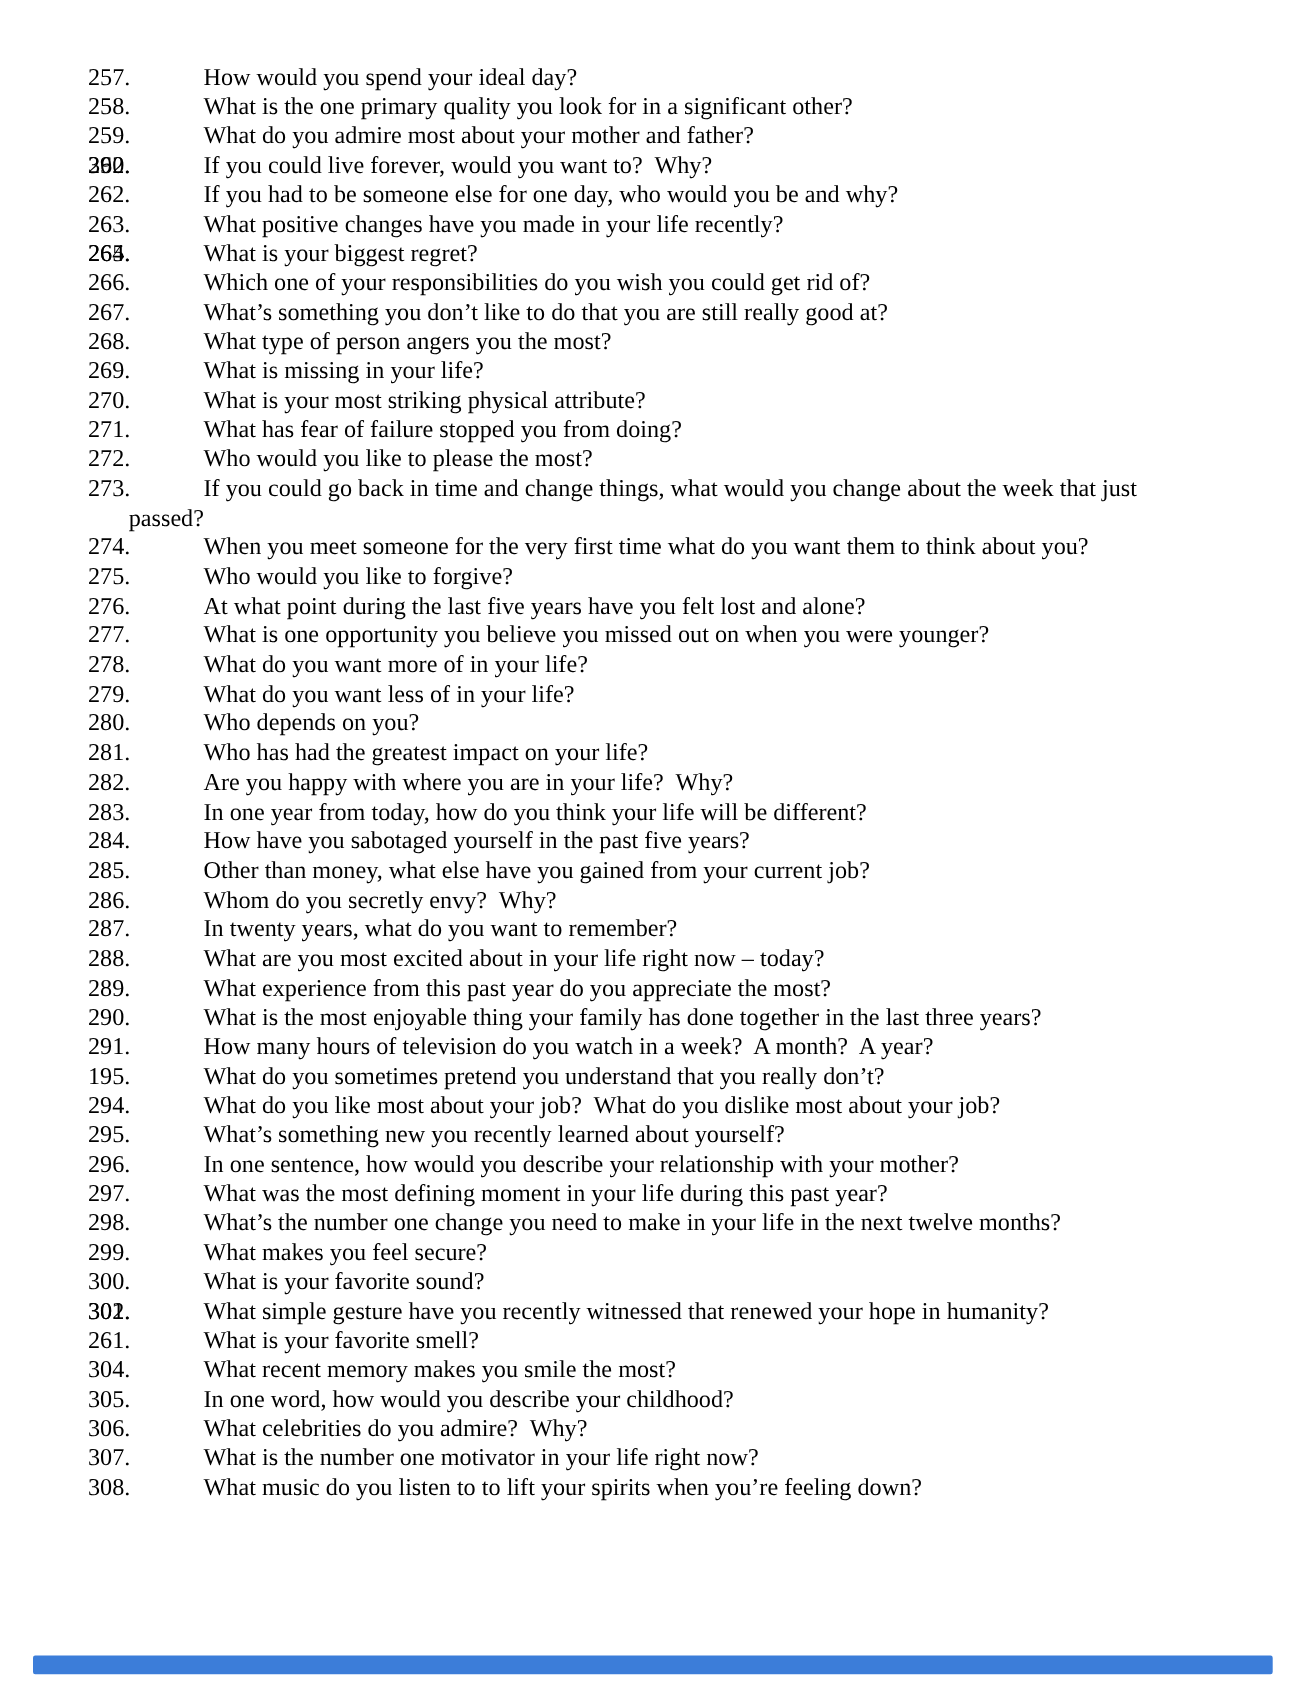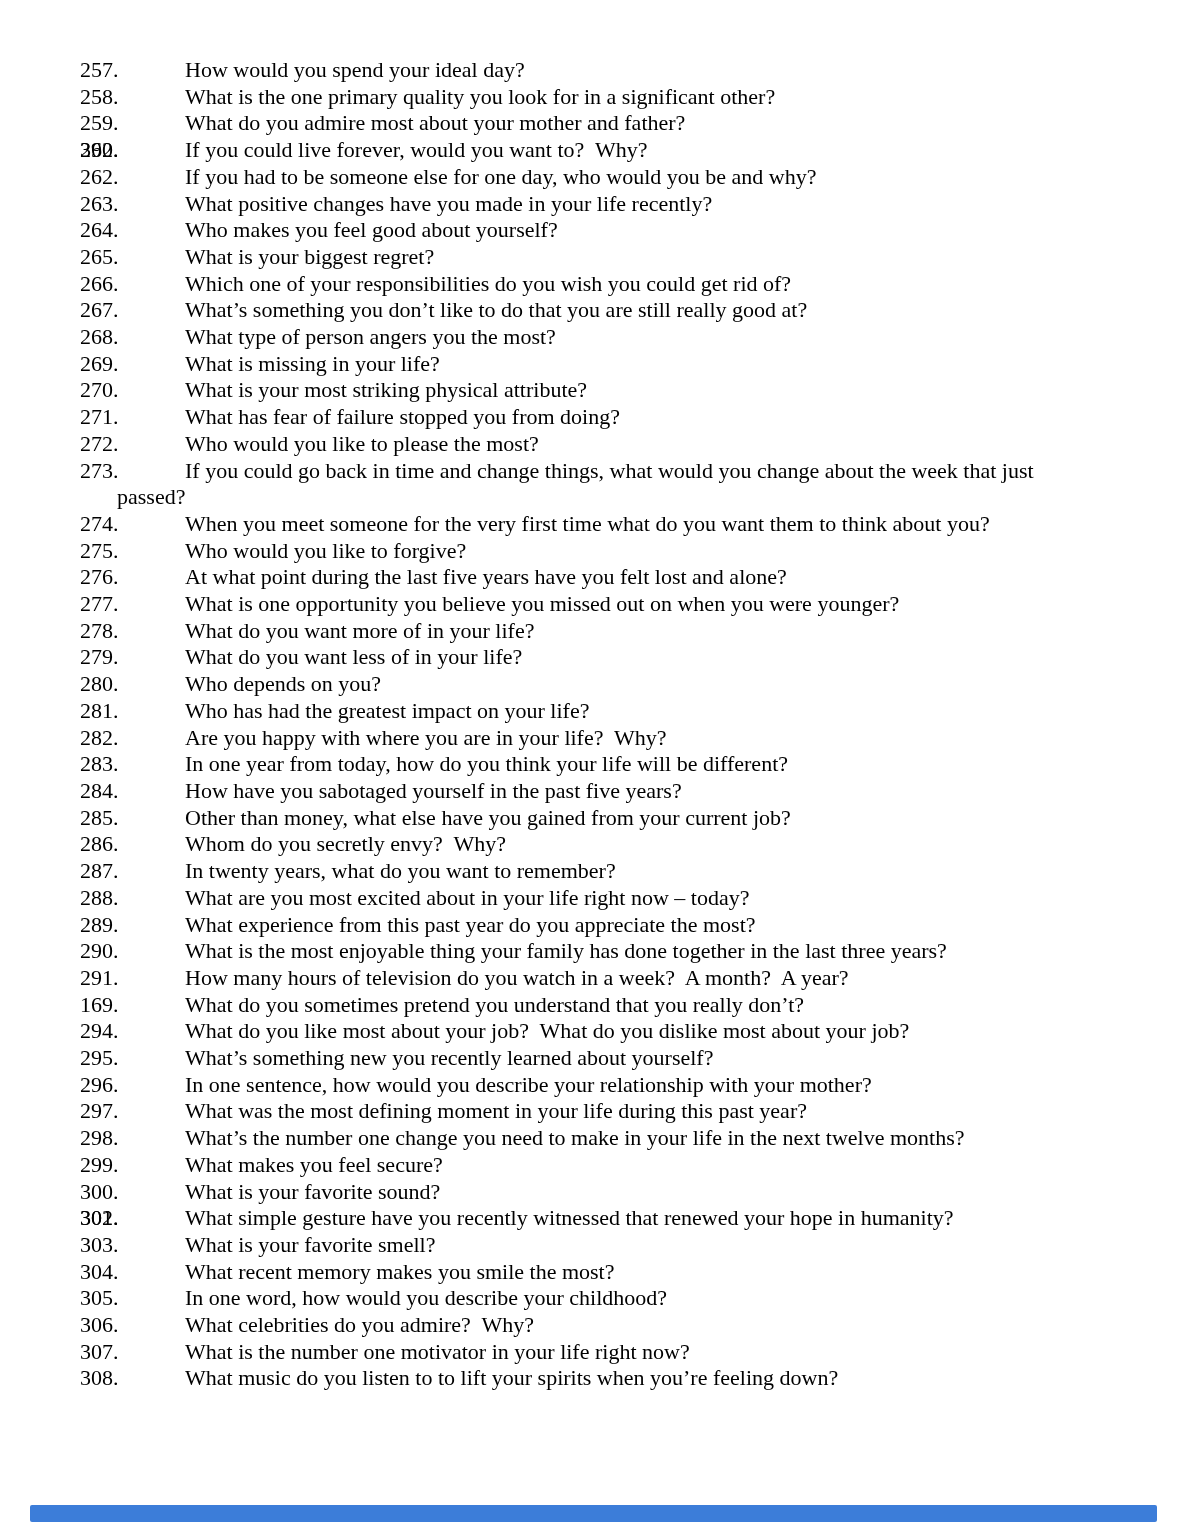--- a/index.html
+++ b/index.html
@@ -55,21 +55,21 @@
 
 <div class="page">
   <ol class="q-list" id="qlist">
       <li class="q-item"><span class="q-num">257.</span><span class="q-text">How would you spend your ideal day?</span></li>
       <li class="q-item"><span class="q-num">258.</span><span class="q-text">What is the one primary quality you look for in a significant other?</span></li>
       <li class="q-item"><span class="q-num">259.</span><span class="q-text">What do you admire most about your mother and father?</span></li>
       <li class="q-item"><span class="q-num">260.</span></li>
       <li class="q-item"><span class="q-num">392.</span><span class="q-text">If you could live forever, would you want to?  Why?</span></li>
       <li class="q-item"><span class="q-num">262.</span><span class="q-text">If you had to be someone else for one day, who would you be and why?</span></li>
       <li class="q-item"><span class="q-num">263.</span><span class="q-text">What positive changes have you made in your life recently?</span></li>
-      <li class="q-item"><span class="q-num">264.</span><span class="q-text">Who makes you feel good about yourself?</span></li>
+      <li class="q-item"><span class="q-num">264.</span></li>
       <li class="q-item"><span class="q-num">265.</span><span class="q-text">What is your biggest regret?</span></li>
       <li class="q-item"><span class="q-num">266.</span><span class="q-text">Which one of your responsibilities do you wish you could get rid of?</span></li>
       <li class="q-item"><span class="q-num">267.</span><span class="q-text">What’s something you don’t like to do that you are still really good at?</span></li>
       <li class="q-item"><span class="q-num">268.</span><span class="q-text">What type of person angers you the most?</span></li>
       <li class="q-item"><span class="q-num">269.</span><span class="q-text">What is missing in your life?</span></li>
       <li class="q-item"><span class="q-num">270.</span><span class="q-text">What is your most striking physical attribute?</span></li>
       <li class="q-item"><span class="q-num">271.</span><span class="q-text">What has fear of failure stopped you from doing?</span></li>
       <li class="q-item"><span class="q-num">272.</span><span class="q-text">Who would you like to please the most?</span></li>
       <li class="q-item"><span class="q-num">273.</span><span class="q-text">If you could go back in time and change things, what would you change about the week that just passed?</span></li>
       <li class="q-item"><span class="q-num">274.</span><span class="q-text">When you meet someone for the very first time what do you want them to think about you?</span></li>
@@ -83,31 +83,31 @@
       <li class="q-item"><span class="q-num">282.</span><span class="q-text">Are you happy with where you are in your life?  Why?</span></li>
       <li class="q-item"><span class="q-num">283.</span><span class="q-text">In one year from today, how do you think your life will be different?</span></li>
       <li class="q-item"><span class="q-num">284.</span><span class="q-text">How have you sabotaged yourself in the past five years?</span></li>
       <li class="q-item"><span class="q-num">285.</span><span class="q-text">Other than money, what else have you gained from your current job?</span></li>
       <li class="q-item"><span class="q-num">286.</span><span class="q-text">Whom do you secretly envy?  Why?</span></li>
       <li class="q-item"><span class="q-num">287.</span><span class="q-text">In twenty years, what do you want to remember?</span></li>
       <li class="q-item"><span class="q-num">288.</span><span class="q-text">What are you most excited about in your life right now – today?</span></li>
       <li class="q-item"><span class="q-num">289.</span><span class="q-text">What experience from this past year do you appreciate the most?</span></li>
       <li class="q-item"><span class="q-num">290.</span><span class="q-text">What is the most enjoyable thing your family has done together in the last three years?</span></li>
       <li class="q-item"><span class="q-num">291.</span><span class="q-text">How many hours of television do you watch in a week?  A month?  A year?</span></li>
-      <li class="q-item"><span class="q-num">169.</span><span class="q-text">What do you sometimes pretend you understand that you really don’t?</span></li>
+      <li class="q-item"><span class="q-num">195.</span><span class="q-text">What do you sometimes pretend you understand that you really don’t?</span></li>
       <li class="q-item"><span class="q-num">294.</span><span class="q-text">What do you like most about your job?  What do you dislike most about your job?</span></li>
       <li class="q-item"><span class="q-num">295.</span><span class="q-text">What’s something new you recently learned about yourself?</span></li>
       <li class="q-item"><span class="q-num">296.</span><span class="q-text">In one sentence, how would you describe your relationship with your mother?</span></li>
       <li class="q-item"><span class="q-num">297.</span><span class="q-text">What was the most defining moment in your life during this past year?</span></li>
       <li class="q-item"><span class="q-num">298.</span><span class="q-text">What’s the number one change you need to make in your life in the next twelve months?</span></li>
       <li class="q-item"><span class="q-num">299.</span><span class="q-text">What makes you feel secure?</span></li>
       <li class="q-item"><span class="q-num">300.</span><span class="q-text">What is your favorite sound?</span></li>
       <li class="q-item"><span class="q-num">301.</span></li>
       <li class="q-item"><span class="q-num">302.</span><span class="q-text">What simple gesture have you recently witnessed that renewed your hope in humanity?</span></li>
-      <li class="q-item"><span class="q-num">303.</span><span class="q-text">What is your favorite smell?</span></li>
+      <li class="q-item"><span class="q-num">261.</span><span class="q-text">What is your favorite smell?</span></li>
       <li class="q-item"><span class="q-num">304.</span><span class="q-text">What recent memory makes you smile the most?</span></li>
       <li class="q-item"><span class="q-num">305.</span><span class="q-text">In one word, how would you describe your childhood?</span></li>
       <li class="q-item"><span class="q-num">306.</span><span class="q-text">What celebrities do you admire?  Why?</span></li>
       <li class="q-item"><span class="q-num">307.</span><span class="q-text">What is the number one motivator in your life right now?</span></li>
       <li class="q-item"><span class="q-num">308.</span><span class="q-text">What music do you listen to to lift your spirits when you’re feeling down?</span></li>
     </ol>
   <div class="bottom-bar" id="bottombar" style="background: rgb(60, 125, 217);"></div>
 </div>
 
 </body></html>

